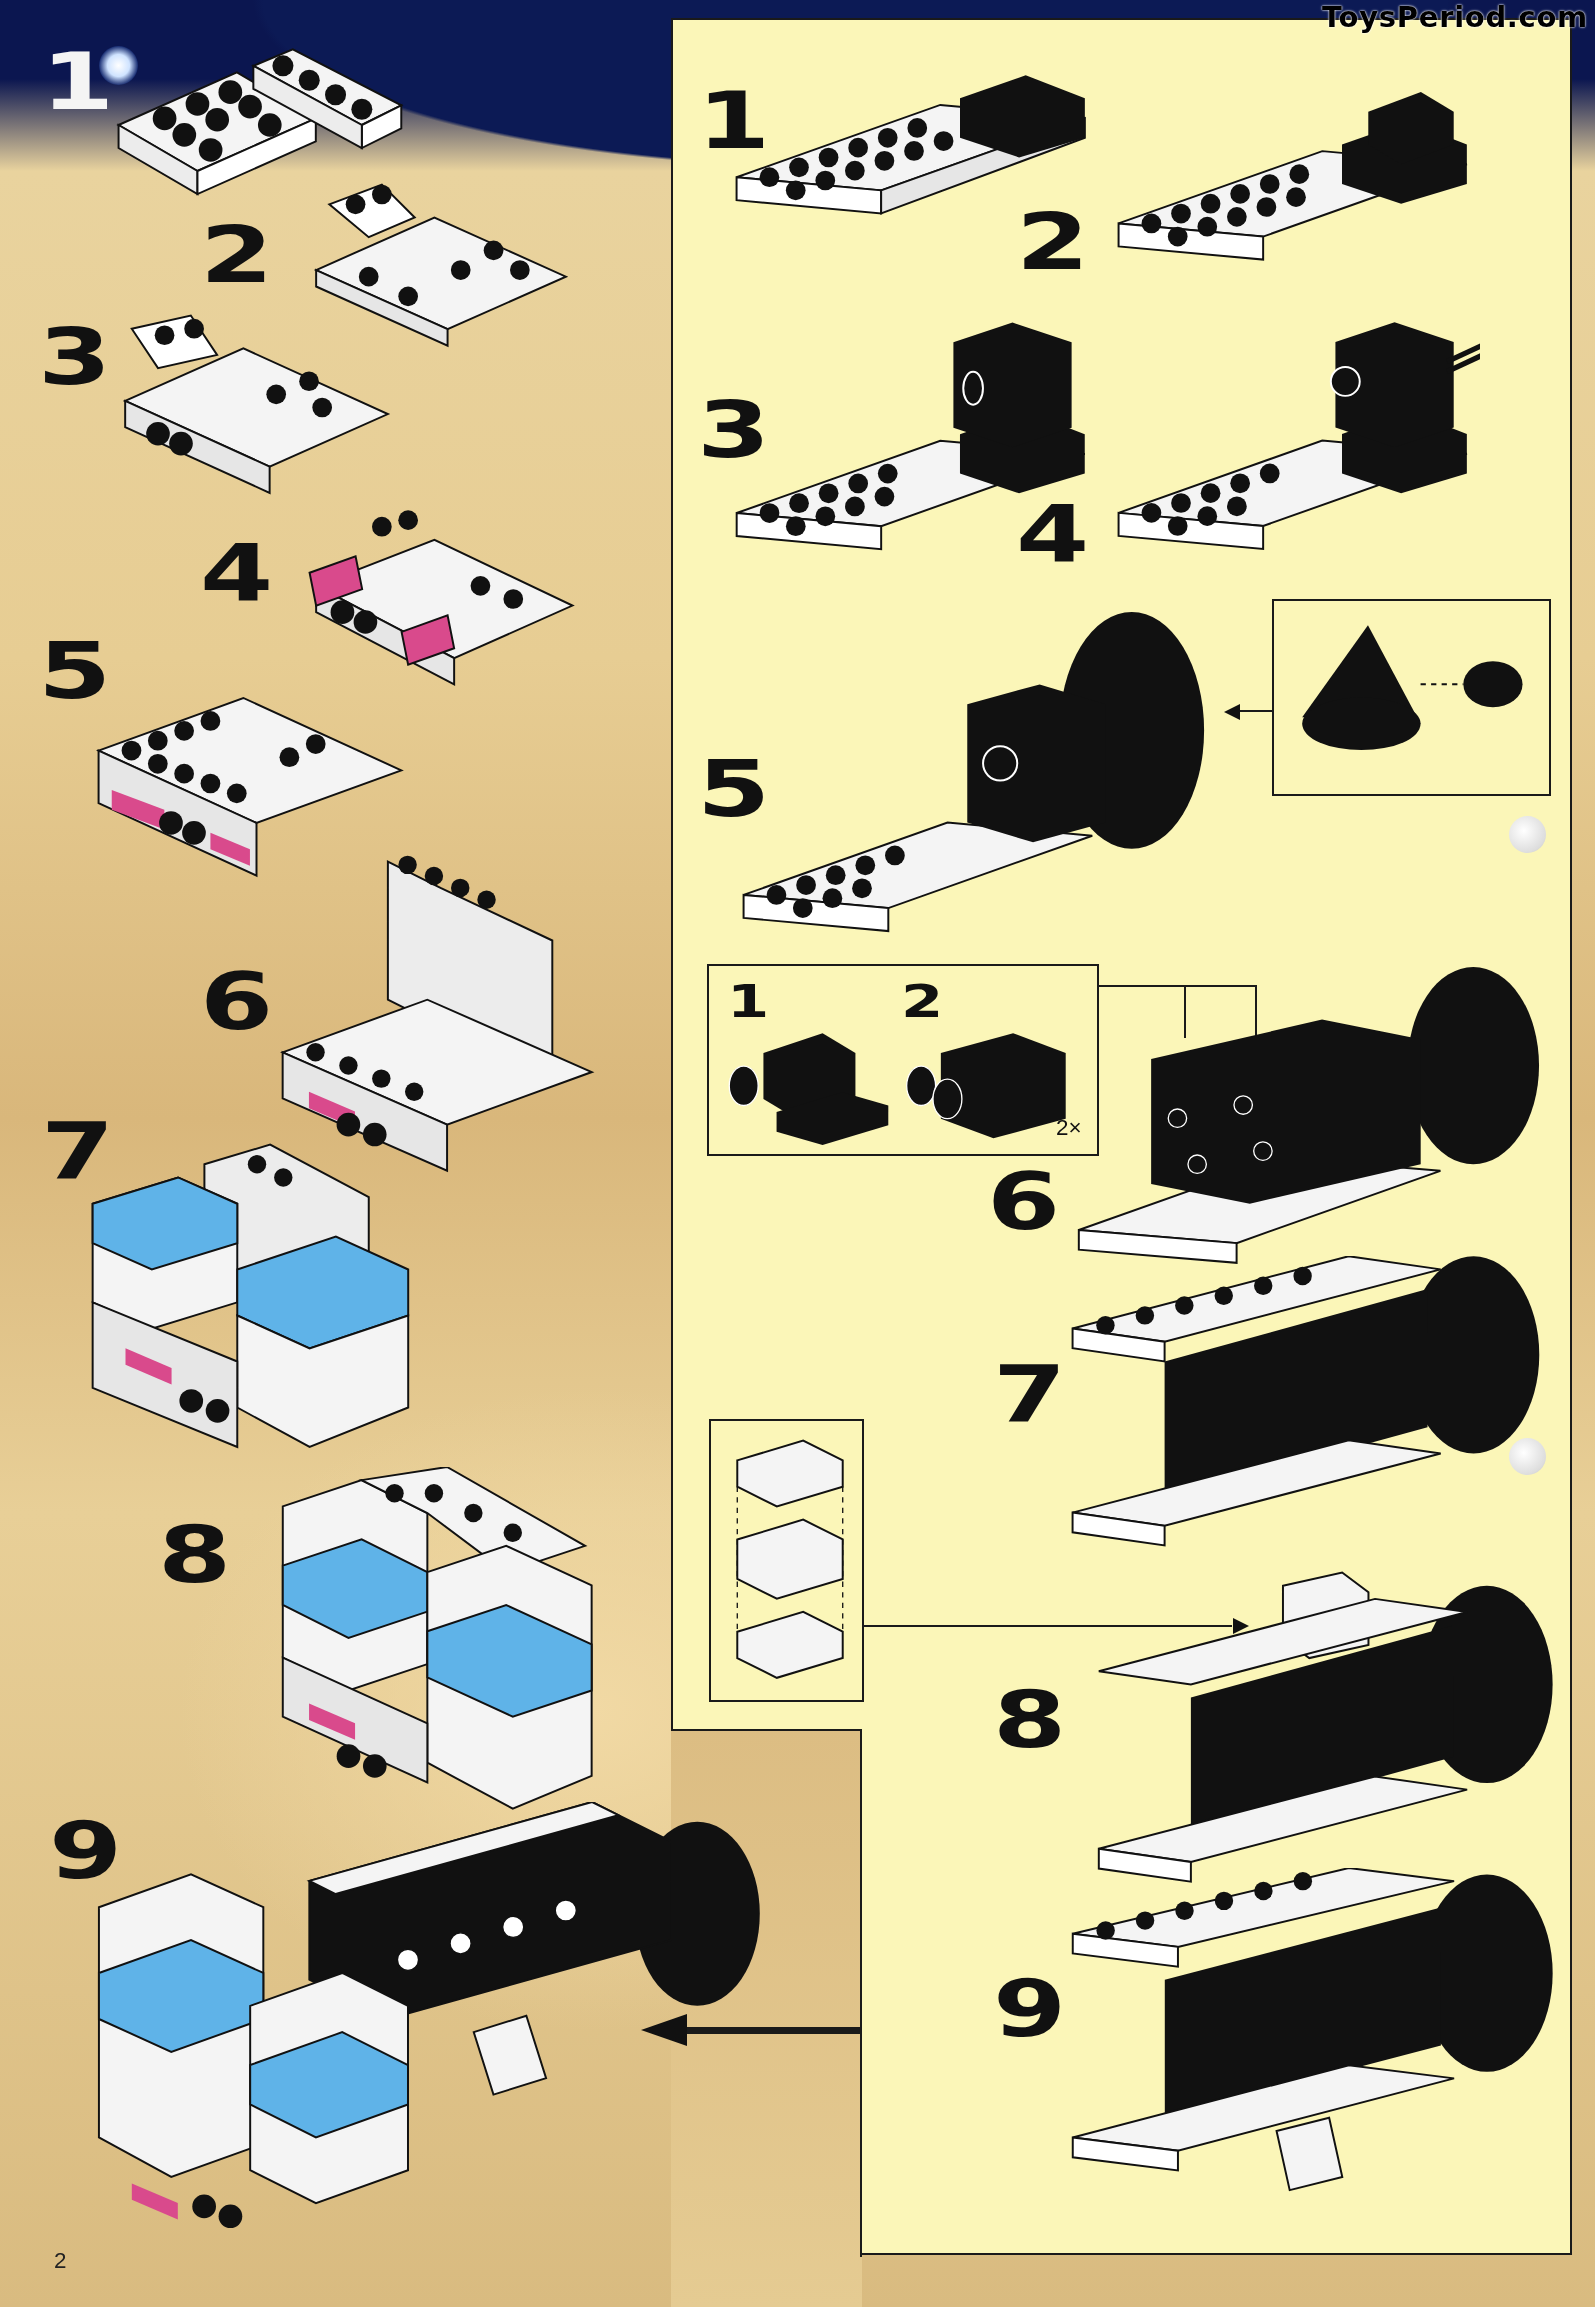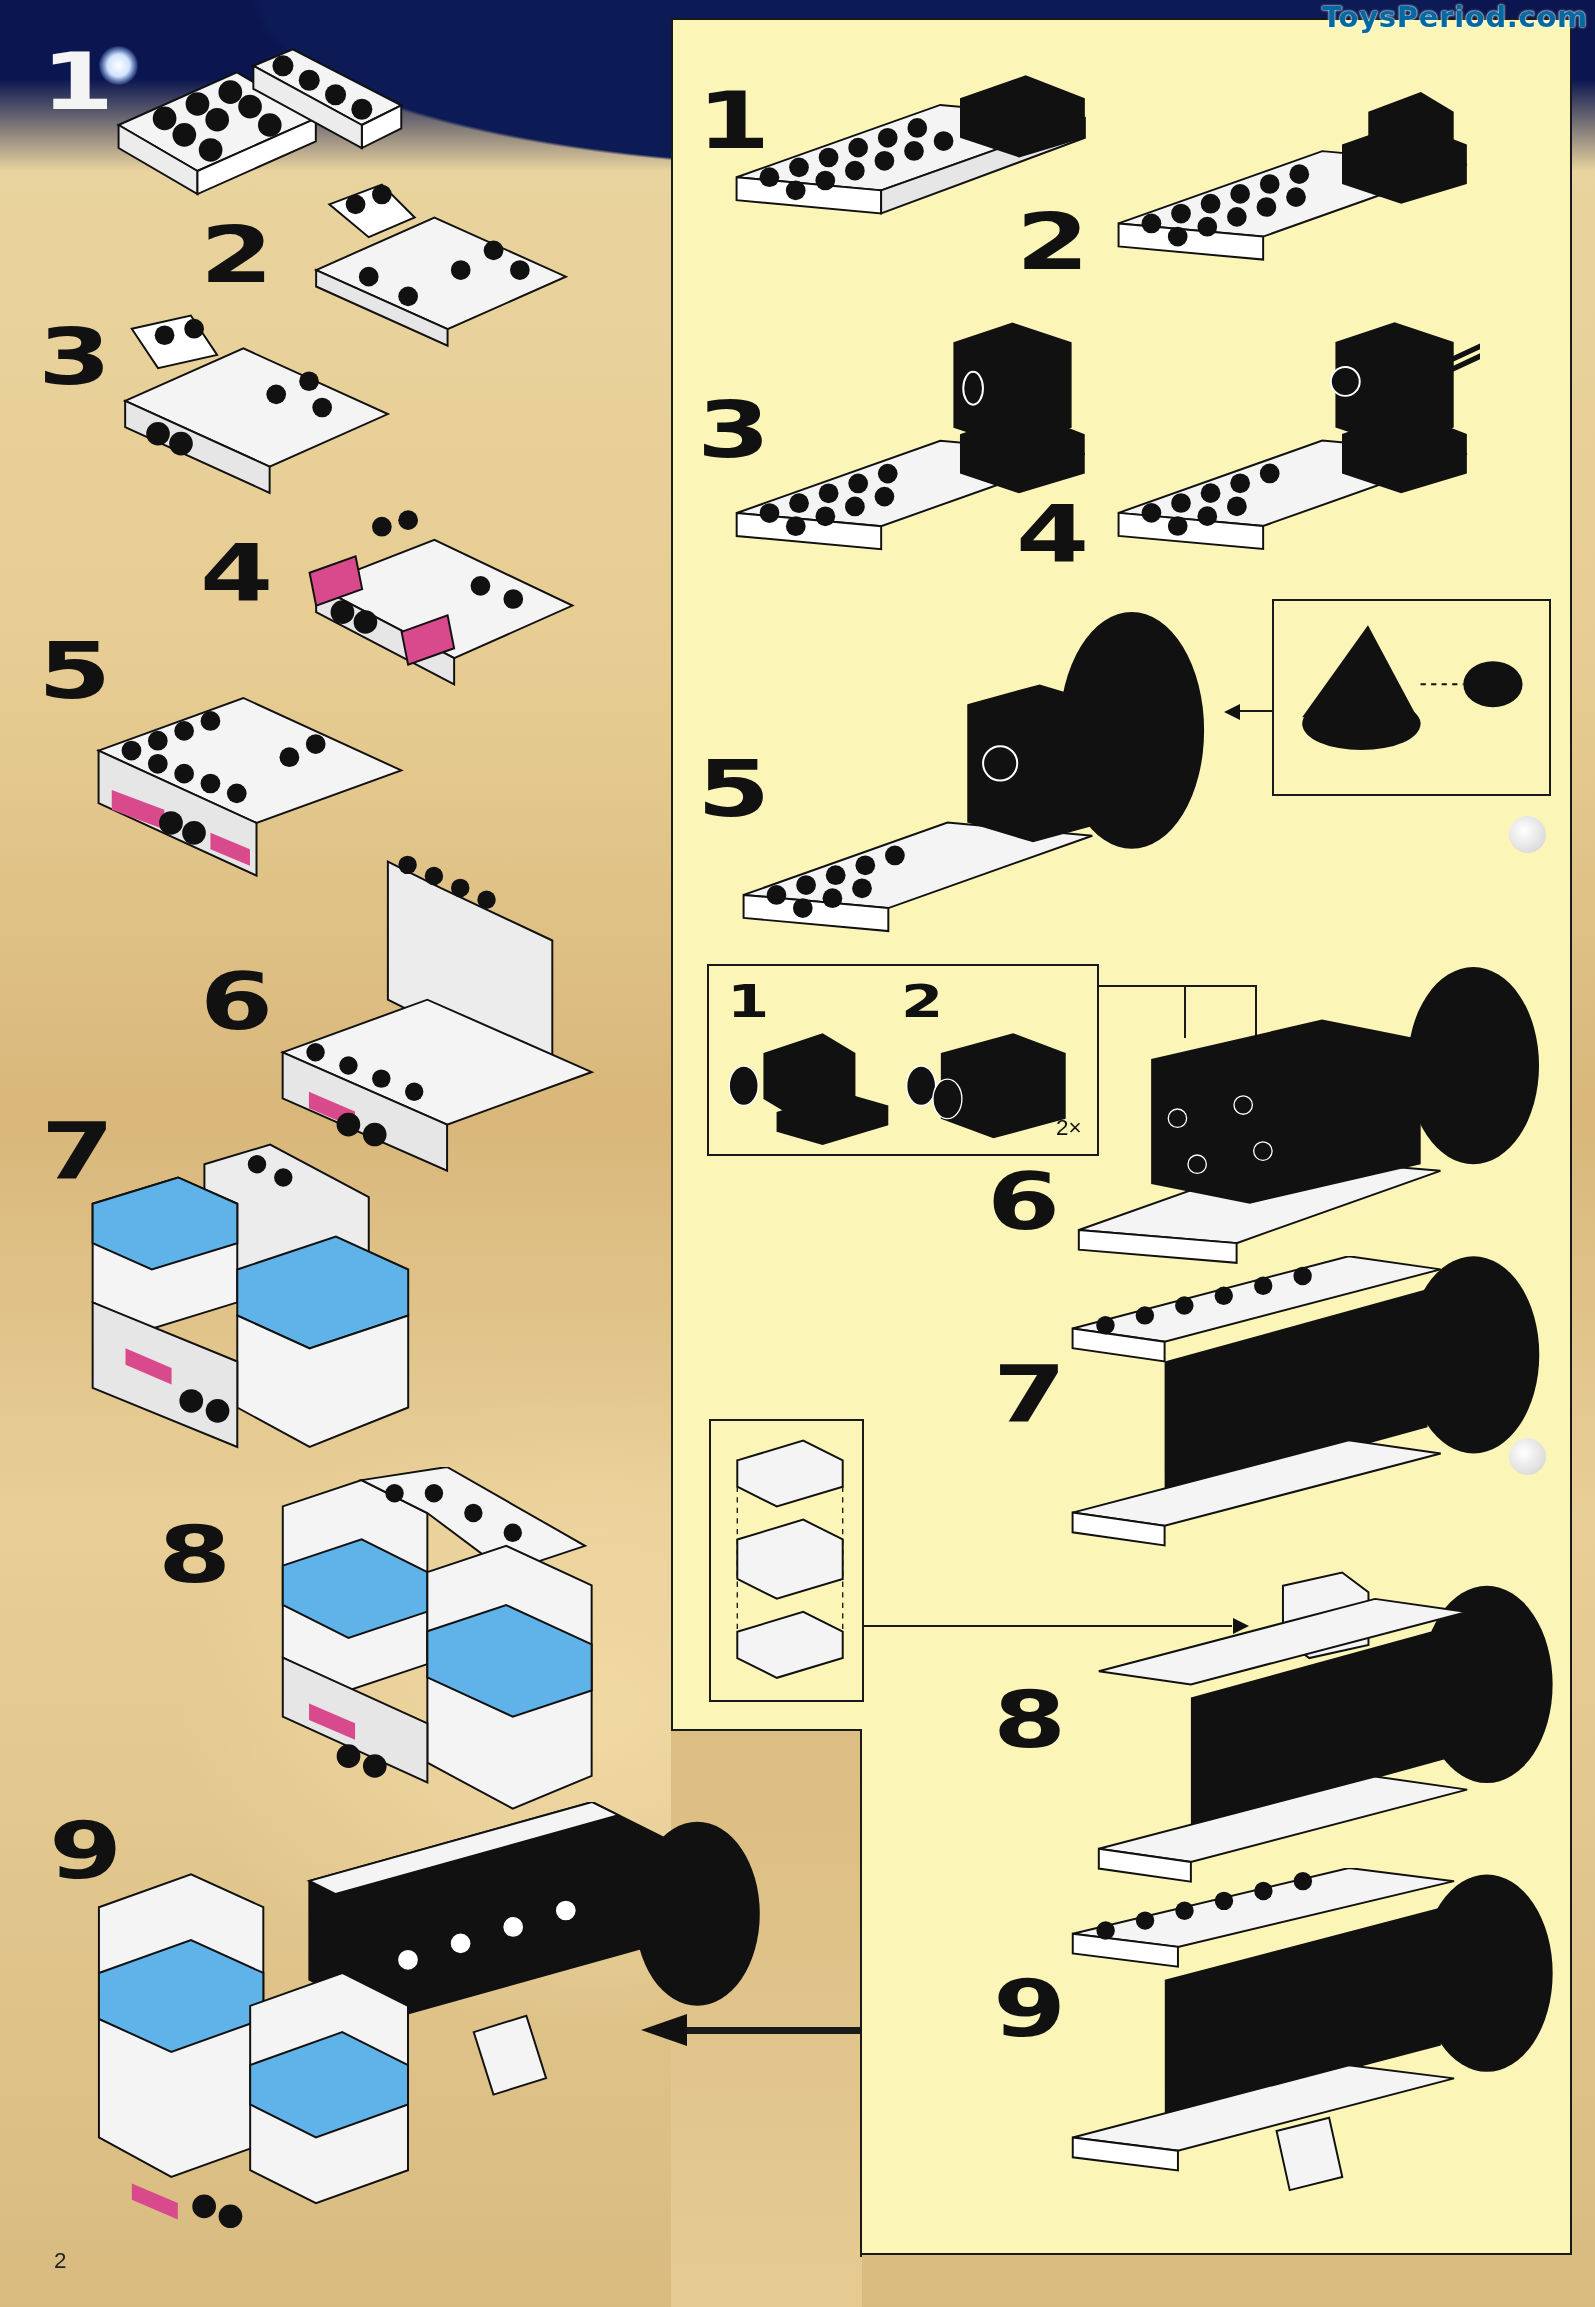--- a/index.html
+++ b/index.html
@@ -10,21 +10,21 @@
       radial-gradient(ellipse 592px 460px at 592px 1710px, #f1d9a4 0%, transparent 70%),
       linear-gradient(180deg, #0b1650 0px, #0b1650 79px, #e9d39e 171px, #e7cd93 658px, #d9b77b 1118px, #e8cf97 1513px, #d9bb80 2307px);
   }
   .planet-glow { position: absolute; left: 99px; top: 46px; width: 39px; height: 39px; border-radius: 50%;
     background: radial-gradient(circle, #ffffff 0%, #cfe3ff 40%, rgba(80,140,255,0.2) 70%, transparent 75%); }
   .panel { position: absolute; left: 671px; top: 18.4px; width: 901px; height: 2237px; background: #fbf6b8;
     border: 2px solid #1a1a1a; box-sizing: border-box; }
   .panel-mask { position: absolute; left: 671px; top: 1730px; width: 191px; height: 577px; background: linear-gradient(180deg,#dcbd83,#e5cb92); }
   .panel-edge { position: absolute; left: 860px; top: 1729px; width: 2px; height: 528px; background: #1a1a1a; }
   .panel-edge-h { position: absolute; left: 671px; top: 1729px; width: 191px; height: 2px; background: #1a1a1a; }
-  .watermark { position: absolute; right: 8px; top: 0px; font: bold 29px "DejaVu Sans", sans-serif; color: #0369a1;
+  .watermark { position: absolute; right: 8px; top: 0px; font: bold 29px "DejaVu Sans", sans-serif; color: #000000;
     text-shadow: 0 0 2.6px #fff, 0 0 1.3px #fff; letter-spacing: 0.7px; }
   .step-num { position: absolute; font: 900 78px "DejaVu Sans", sans-serif; color: #111; line-height: 1; transform: scaleX(1.35); transform-origin: left top; }
   .step-num.white { color: #f4f4f4; }
   .step-num.small { font-size: 45px; }
   .page-num { position: absolute; left: 54px; top: 2248px; font-size: 22.4px; color: #222; }
   .qty { position: absolute; font-size: 22.4px; color: #111; }
   .model { position: absolute; }
   .sub-box { position: absolute; border: 2px solid #1a1a1a; box-sizing: border-box; }
   .line { position: absolute; background: #1a1a1a; }
   .arrowhead { position: absolute; width: 0; height: 0; }

